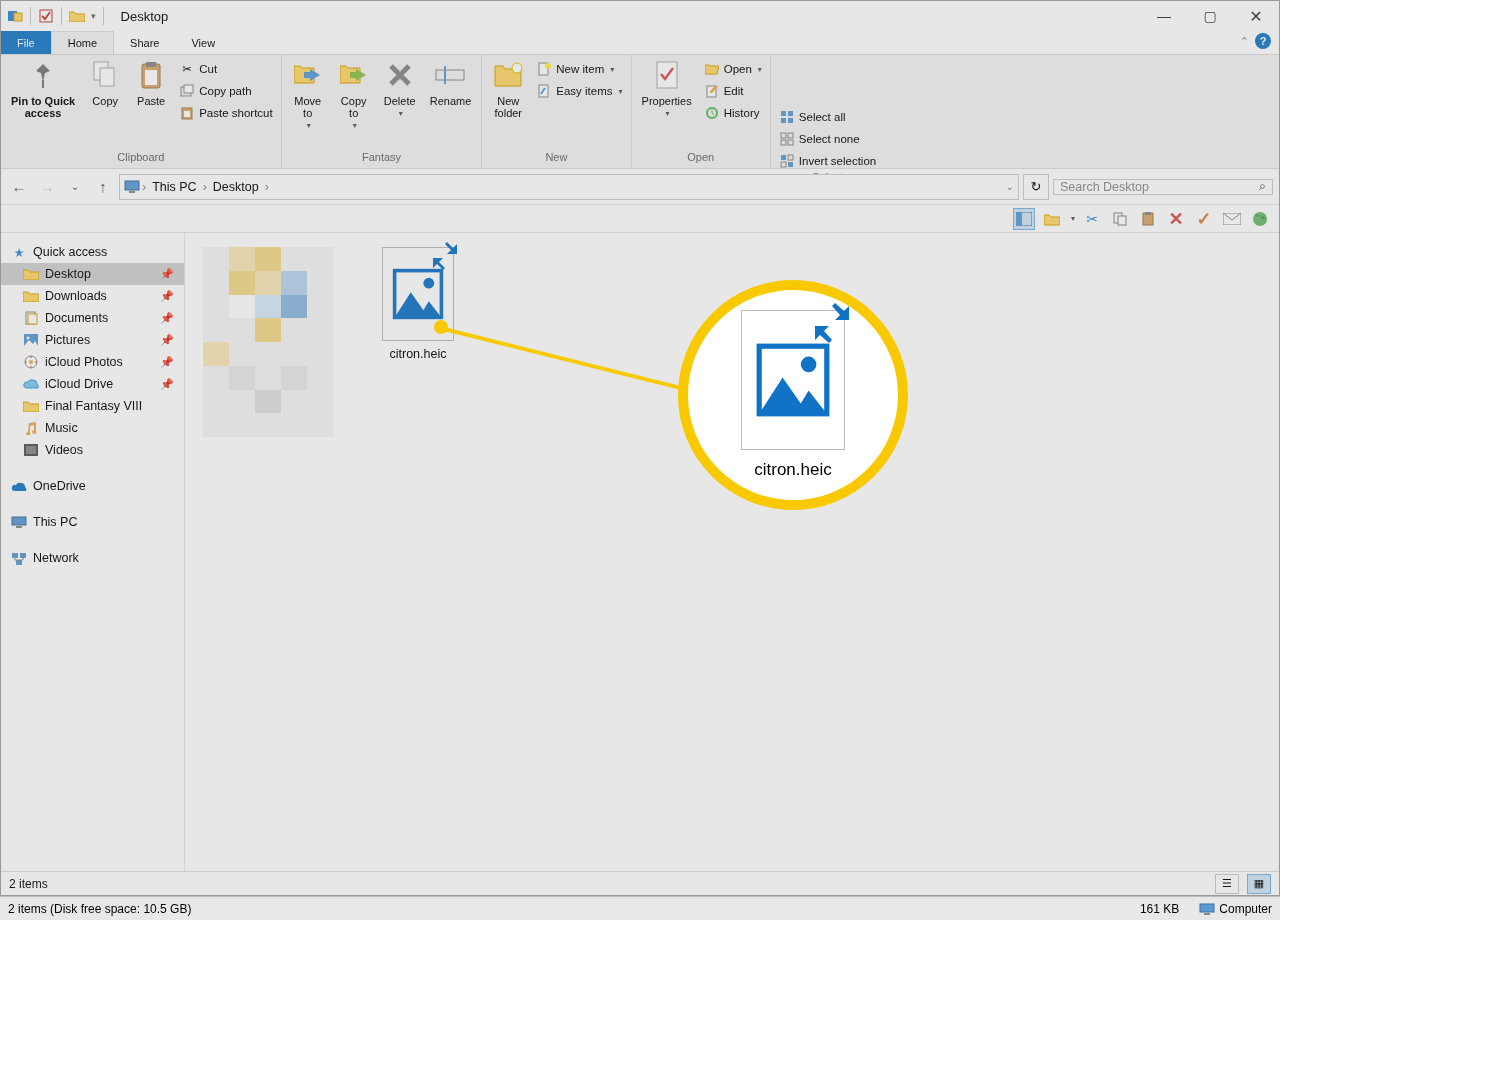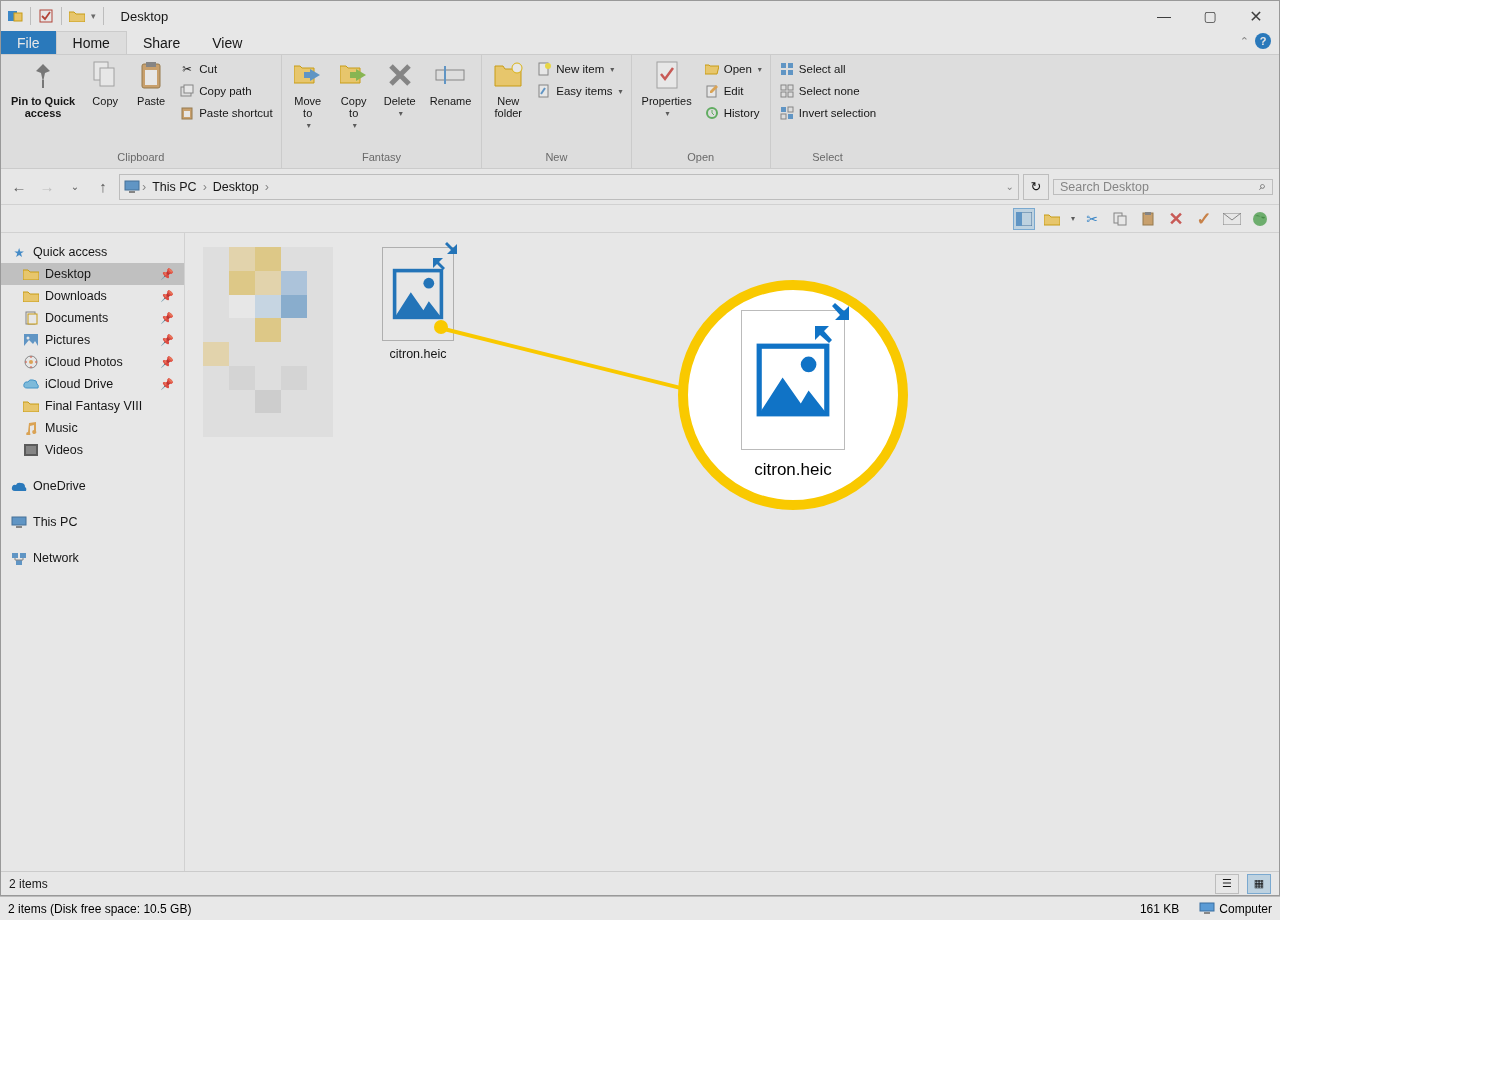--- a/index.html
+++ b/index.html
@@ -13,21 +13,21 @@
 .qat-icon { width: 16px; height: 16px; display: flex; align-items: center; justify-content: center; }
 .qat-sep { width: 1px; height: 18px; background: #ccc; margin: 0 3px; }
 .qat-drop { font-size: 9px; color: #666; margin-left: 2px; }
 .window-title { margin-left: 8px; font-size: 13px; }
 .window-controls { margin-left: auto; display: flex; }
 .wc-btn { width: 46px; height: 30px; display: flex; align-items: center; justify-content: center; font-size: 14px; color: #333; }
 .wc-btn.close { font-size: 16px; }
 
 
 .tab-row { height: 24px; display: flex; align-items: stretch; position: relative; border-bottom: 1px solid #ddd; }
-.tab { padding: 8px 16px; display: flex; align-items: center; font-size: 14px; cursor: pointer; }
+.tab { padding: 8px 16px; display: flex; align-items: center; font-size: 11px; cursor: pointer; }
 .tab.file { background: #1979ca; color: #fff; }
 .tab.active { background: #f3f3f3; border: 1px solid #ddd; border-bottom: none; }
 .tab-row-right { position: absolute; right: 8px; top: 2px; display: flex; gap: 6px; align-items: center; }
 .help-circle { width: 16px; height: 16px; border-radius: 50%; background: #1979ca; color: #fff; font-size: 11px; font-weight: bold; display: flex; align-items: center; justify-content: center; }
 
 
 .ribbon { height: 114px; background: #f3f3f3; display: flex; border-bottom: 1px solid #ddd; }
 .rgroup { border-right: 1px solid #ddd; display: flex; flex-direction: column; padding: 2px 4px; }
 .rgroup-body { flex: 1; display: flex; align-items: flex-start; gap: 2px; }
 .rgroup-label { text-align: center; font-size: 11px; color: #666; padding-bottom: 3px; }
@@ -323,21 +323,21 @@
                   <path d="M7 4 L7 7 L9 9" stroke="#5cb85c" fill="none"></path>
                 </svg>
               </span>
               <span>History</span>
             </div>
         </div>
       </div>
       <div class="rgroup-label">Open</div>
     </div>
 
-    <div class="rgroup" style="border-right:none;">
+    <div class="rgroup" style="border-right:none;margin-top:48px;">
       <div class="rgroup-body">
         <div class="small-btn-col">
           <div class="small-btn">
               <span class="small-icon">
                 <svg width="14" height="14">
                   <rect x="1" y="1" width="5" height="5" fill="#5b9bd5"></rect>
                   <rect x="8" y="1" width="5" height="5" fill="#5b9bd5"></rect>
                   <rect x="1" y="8" width="5" height="5" fill="#5b9bd5"></rect>
                   <rect x="8" y="8" width="5" height="5" fill="#5b9bd5"></rect>
                 </svg>
@@ -646,21 +646,21 @@
     </div>
   </div>
 
   <div class="dimmer"></div>
 </div>
 
 <div class="bottom-strip">
   <span>2 items (Disk free space: 10.5 GB)</span>
   <div class="bottom-right">
     <span>161 KB</span>
-    <span style="display:flex;align-items:flex-start;gap:4px;">
+    <span style="display:flex;align-items:flex-end;gap:4px;">
       <svg width="16" height="13">
           <rect x="1" y="1" width="14" height="8" fill="#5b9bd5" stroke="#3a6fa0"></rect>
           <rect x="5" y="10" width="6" height="2" fill="#888"></rect>
         </svg>
       <span>Computer</span>
     </span>
   </div>
 </div>
 
 <div class="callout-line" style="left:440px; top:326px; width:258px; transform:rotate(14deg);"></div>

